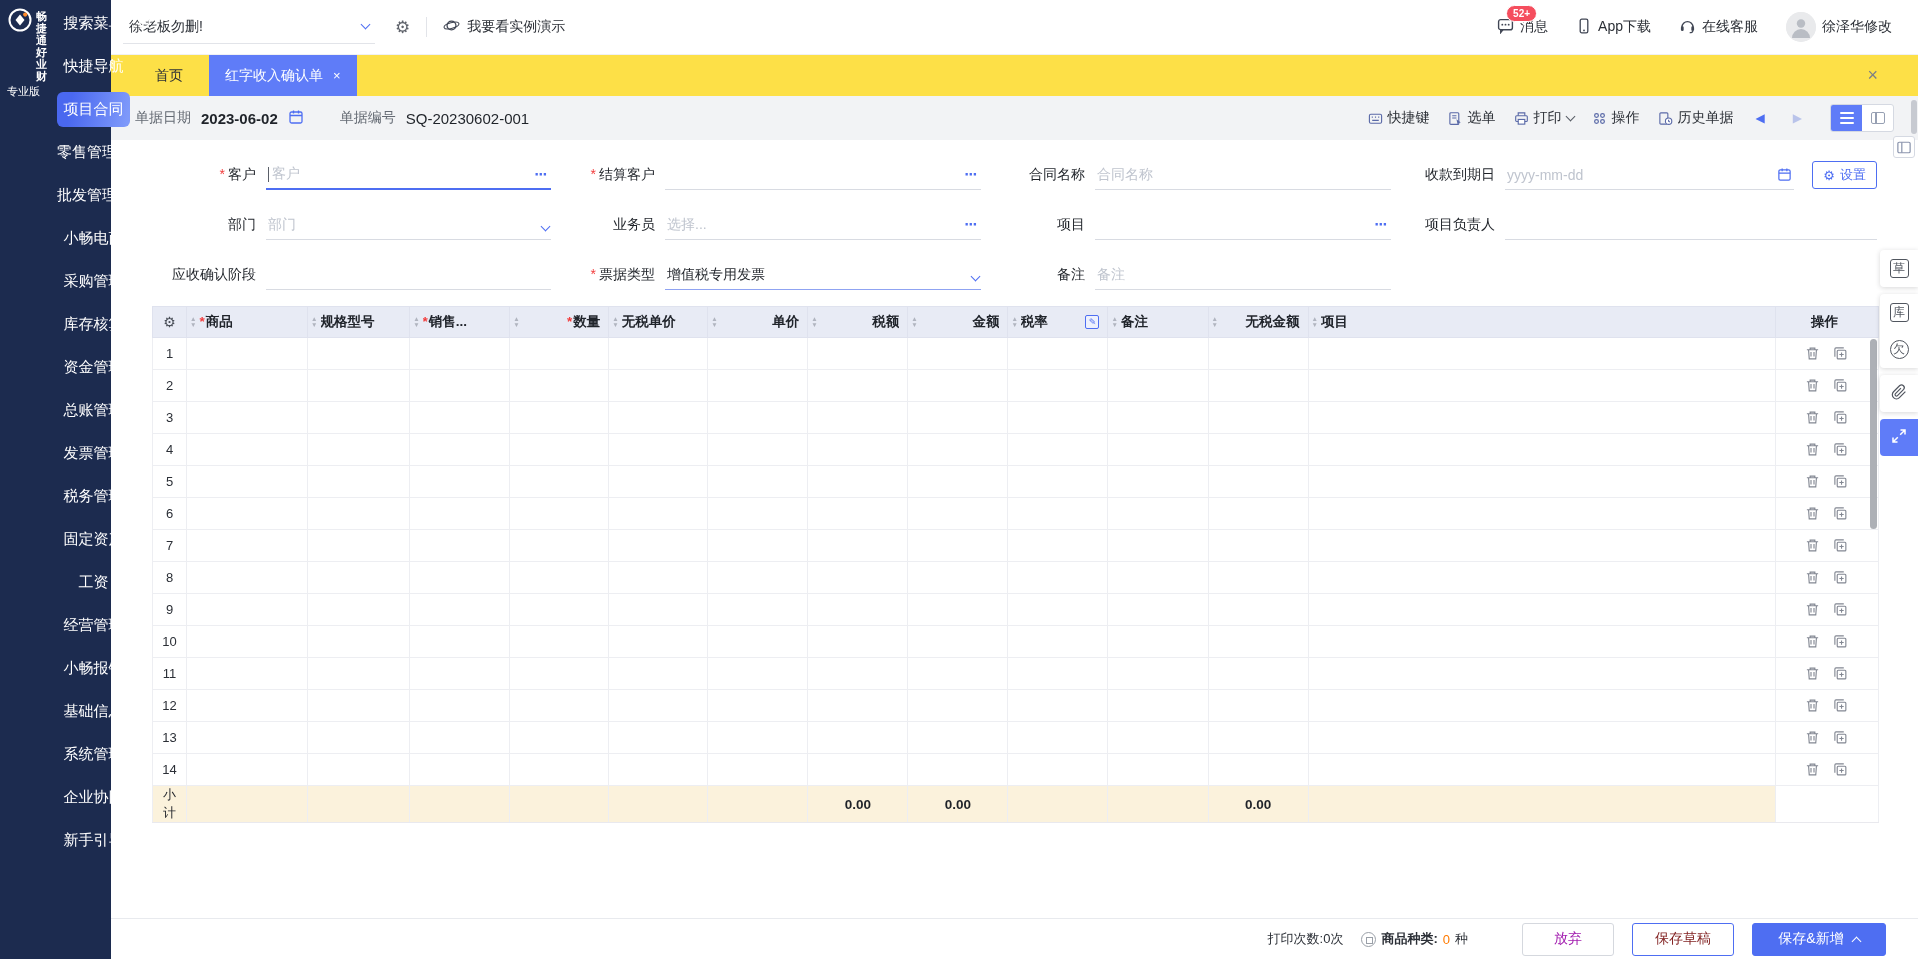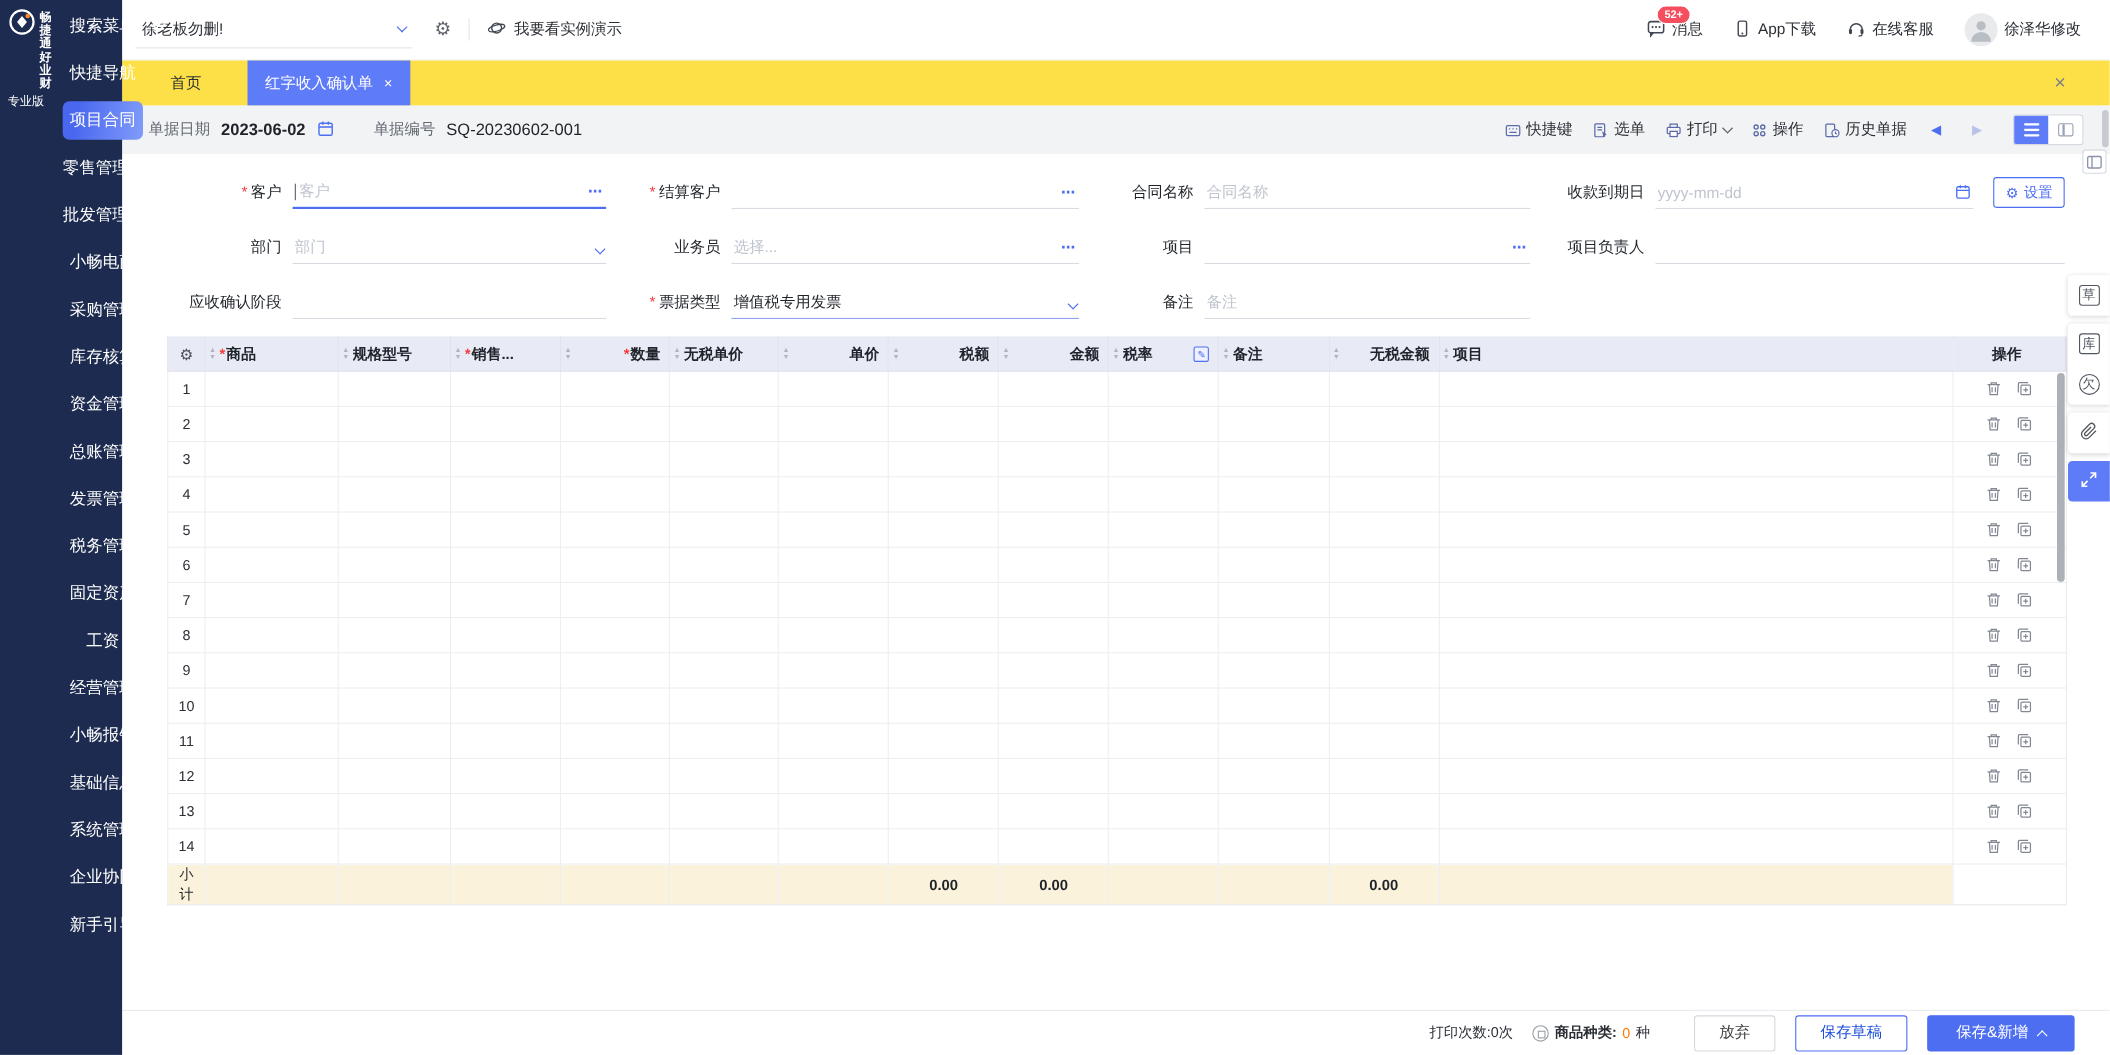--- a/index.html
+++ b/index.html
@@ -32,21 +32,21 @@
   .icon-gear{font-size:17px;color:#60646c;margin-left:20px;cursor:pointer;font-style:normal}
   .vdiv{width:1px;height:20px;background:#e2e4e9;margin:0 16px}
   .demo{display:flex;align-items:center;gap:7px;font-size:14px;color:#2b2f36;cursor:pointer}
   .topbar-right{margin-left:auto;display:flex;align-items:center;gap:28px}
   .tb-item{display:flex;align-items:center;gap:6px;font-size:14px;color:#2b2f36;position:relative;cursor:pointer}
   .badge{position:absolute;top:-12px;left:9px;background:#f54e5e;color:#fff;font-size:10px;font-weight:700;padding:1px 6px;border-radius:9px;border:1px solid #fff;line-height:1.3}
   .avatar{width:30px;height:30px;border-radius:50%;background:#e9eaec;display:flex;align-items:center;justify-content:center;overflow:hidden}
 
   .tabbar{height:41px;display:flex;align-items:stretch;padding-left:30px;background:#fde047}
   .tab-home{display:flex;align-items:center;padding:0 14px;font-size:14px;color:#2b2f36;cursor:pointer}
-  .tab-active{margin-left:28px;display:flex;align-items:center;gap:10px;padding:0 16px;background:#5f7cf8;color:#fff;font-size:14px;cursor:pointer}
+  .tab-active{margin-left:12px;display:flex;align-items:center;gap:10px;padding:0 16px;background:#5f7cf8;color:#fff;font-size:14px;cursor:pointer}
   .tab-close-x{color:#fff;font-size:13px}
   .tabbar-close{margin-left:auto;align-self:center;margin-right:40px;color:#7a7f87;font-size:18px;cursor:pointer}
 
   .docbar{height:44px;background:#f2f3f5;display:flex;align-items:center;padding:0 24px 0 24px;gap:10px}
   .doc-label{color:#646a73;font-size:14px}
   .doc-date{color:#1f2329;font-weight:700;font-size:15px}
   .doc-no{color:#1f2329;font-size:15px}
   .doc-gap{width:16px}
   .doc-toolbar{margin-left:auto;display:flex;align-items:center;gap:18px}
   .tool{display:flex;align-items:center;gap:5px;font-size:14px;color:#2b2f36;cursor:pointer}
@@ -100,22 +100,22 @@
   .scroll-thumb{position:absolute;right:2px;top:33px;width:7px;height:190px;background:#adb0b6;border-radius:4px}
 
   
   .footer{position:absolute;left:0;right:0;bottom:0;height:41px;background:#fff;border-top:1px solid #e8eaee;display:flex;align-items:center;justify-content:flex-end;padding-right:32px;gap:18px;z-index:4}
   .stat{font-size:13px;color:#2b2f36}
   .kinds{display:flex;align-items:center;gap:5px;font-size:13px;color:#2b2f36}
   .kinds .num{color:#ff7a00}
   .kind-ic{width:15px;height:15px;border:1.3px solid #9aa0a8;border-radius:50%;position:relative}
   .kind-ic:before{content:"";position:absolute;left:4px;top:4px;width:5px;height:5px;border:1.2px solid #9aa0a8}
   .btn{height:33px;border-radius:3px;font-size:14px;display:flex;align-items:center;justify-content:center;cursor:pointer}
-  .btn-plain{width:74px;background:#fff;border:1px solid #d5d8de;color:#404040;margin-left:22px}
-  .btn-outline{width:102px;background:#fff;border:1px solid #4e6ef2;color:#1d4ed8}
+  .btn-plain{width:92px;background:#fff;border:1px solid #d5d8de;color:#a21caf;margin-left:36px}
+  .btn-outline{width:102px;background:#fff;border:1px solid #4e6ef2;color:#7f1d1d}
   .btn-primary{width:134px;background:#4e6ef2;border:1px solid #4e6ef2;color:#fff;gap:9px}
 
   
   .float-stack{position:fixed;right:0;top:250px;display:flex;flex-direction:column;gap:7px;z-index:20}
   .fcard{background:#fff;border-radius:4px 0 0 4px;box-shadow:0 1px 5px rgba(31,35,41,.18);display:flex;flex-direction:column}
   .fbtn{width:38px;height:37px;display:flex;align-items:center;justify-content:center;cursor:pointer}
   .char-ic{width:19px;height:19px;border:1.2px solid #51565f;border-radius:3px;font-size:12px;color:#51565f;display:flex;align-items:center;justify-content:center}
   .char-ic.round{border-radius:50%}
   .fbtn.primary{background:#5f7cf8;border-radius:4px 0 0 4px}
   .page-scroll{position:fixed;right:1px;top:100px;width:6px;height:34px;background:#c7cad1;border-radius:3px;z-index:21}

